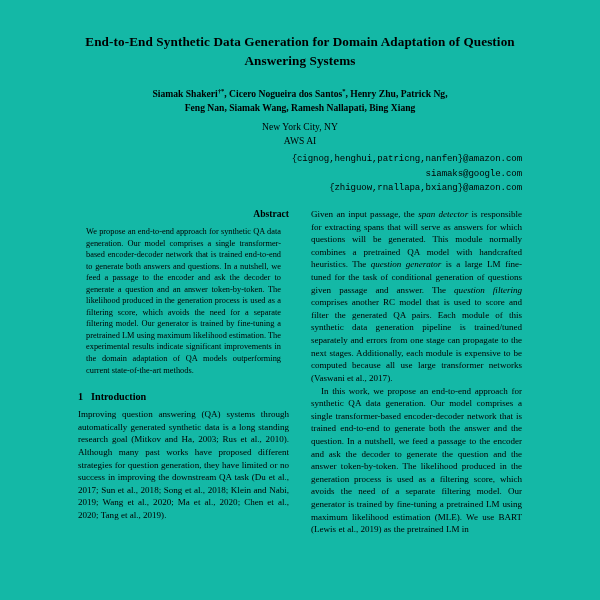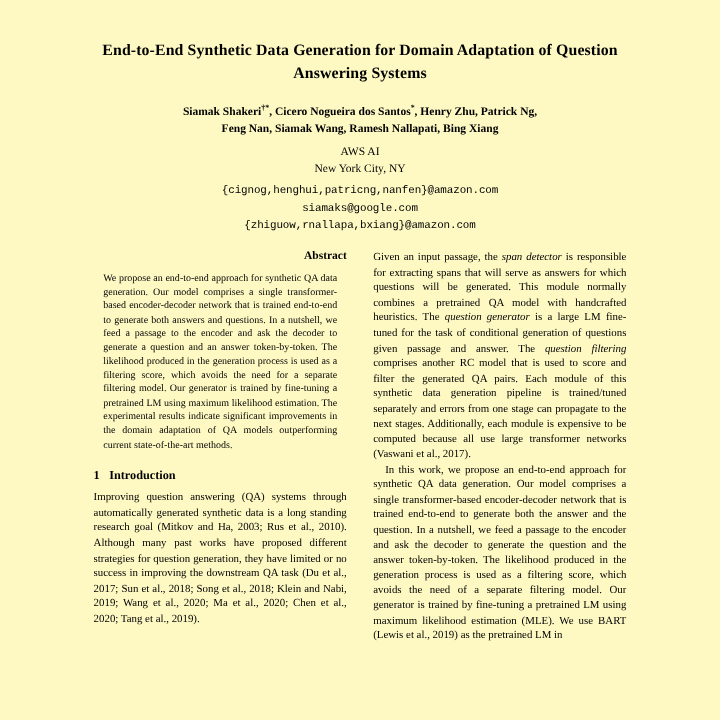--- a/index.html
+++ b/index.html
@@ -11,21 +11,21 @@
     width: 600px;
     height: 600px;
     overflow: hidden;
     font-family: "Liberation Serif", "DejaVu Serif", serif;
     color: #000000;
   }
   .page {
     position: relative;
     width: 600px;
     height: 600px;
-    background: #fef9c3;
+    background: #14b8a6;
     box-sizing: border-box;
     padding: 0 78px;
   }
 
   
   .title {
     margin: 0;
     padding-top: 32px;
     text-align: center;
     font-size: 13.2px;
@@ -53,21 +53,21 @@
     margin: 0;
     padding-top: 4px;
     text-align: center;
     font-size: 9.6px;
     line-height: 1.5;
   }
 
   .emails {
     margin: 0;
     padding-top: 4px;
-    text-align: center;
+    text-align: right;
     font-family: "Liberation Mono", "DejaVu Sans Mono", monospace;
     font-size: 9.1px;
     line-height: 1.55;
     letter-spacing: -0.1px;
   }
 
   
   .columns {
     position: absolute;
     left: 78px;
@@ -131,22 +131,22 @@
 <div class="page">
 
   <h1 class="title">End-to-End Synthetic Data Generation for Domain Adaptation of Question Answering Systems</h1>
 
   <div class="authors">
     <div><span>Siamak Shakeri</span><sup>†*</sup><span>, Cicero Nogueira dos Santos</span><sup>*</sup><span>, Henry Zhu, Patrick Ng,</span></div>
     <div>Feng Nan, Siamak Wang, Ramesh Nallapati, Bing Xiang</div>
   </div>
 
   <div class="affiliation">
+    <div>New York City, NY</div>
     <div>AWS AI</div>
-    <div>New York City, NY</div>
   </div>
 
   <div class="emails">
     <div>{cignog,henghui,patricng,nanfen}@amazon.com</div>
     <div>siamaks@google.com</div>
     <div>{zhiguow,rnallapa,bxiang}@amazon.com</div>
   </div>
 
   <div class="columns">
 

